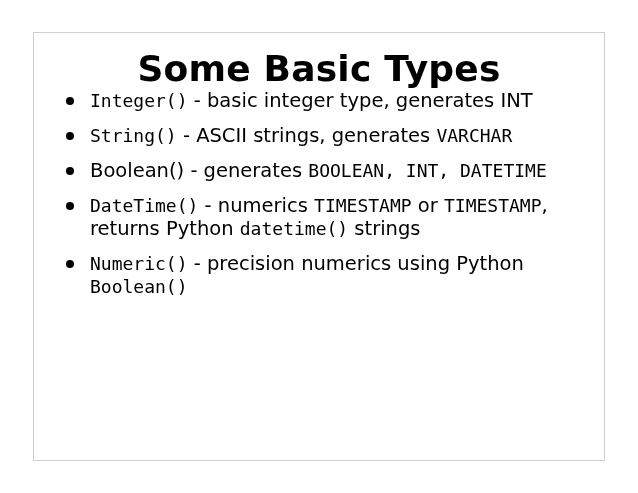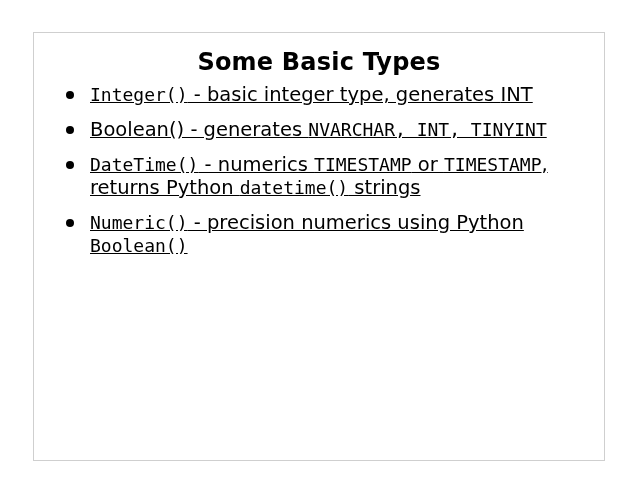--- a/index.html
+++ b/index.html
@@ -19,42 +19,41 @@
     top: 32px;
     width: 572px;
     height: 429px;
     background: #ffffff;
     border: 1px solid #cfcfcf;
     box-sizing: border-box;
     overflow: hidden;
   }
   .slide-title {
     text-align: center;
-    font-size: 24px;
+    font-size: 36px;
     font-weight: bold;
     color: #000000;
     margin-top: 15px;
-    margin-bottom: 7px;
+    margin-bottom: 0;
     letter-spacing: 0.2px;
     font-family: "DejaVu Sans", sans-serif;
   }
   ul.bullets {
     list-style: none;
     margin: 0;
     padding: 0 18px 0 28px;
   }
   ul.bullets > li {
     position: relative;
     padding-left: 28px;
     margin-bottom: 12px;
     font-size: 19.5px;
     line-height: 1.18;
     color: #000000;
     font-family: "DejaVu Sans", sans-serif;
-    text-decoration: underline;
   }
   ul.bullets > li .dot {
     position: absolute;
     left: 4px;
     top: 8px;
     width: 8px;
     height: 8px;
     border-radius: 50%;
     background: #000000;
     display: block;
@@ -64,17 +63,18 @@
     font-size: 18px;
   }
 </style>
 </head>
 <body>
 
 <div class="slide">
   <div class="slide-title">Some Basic Types</div>
   <ul class="bullets" id="bullet-list">
       <li><span class="dot"></span><span class="mono">Integer()</span><span> - basic integer type, generates </span><span>INT</span></li>
-      <li><span class="dot"></span><span>Boolean() - generates </span><span class="mono">NVARCHAR, INT, TINYINT</span></li>
+      <li><span class="dot"></span><span class="mono">String()</span><span> - ASCII strings, generates </span><span class="mono">VARCHAR</span></li>
+      <li><span class="dot"></span><span>Boolean() - generates </span><span class="mono">BOOLEAN, INT, DATETIME</span></li>
       <li><span class="dot"></span><span class="mono">DateTime()</span><span> - numerics </span><span class="mono">TIMESTAMP</span><span> or </span><span class="mono">TIMESTAMP</span><span>, returns Python </span><span class="mono">datetime()</span><span> strings</span></li>
       <li><span class="dot"></span><span class="mono">Numeric()</span><span> - precision numerics using Python </span><span class="mono">Boolean()</span></li>
     </ul>
 </div>
 
 </body></html>

